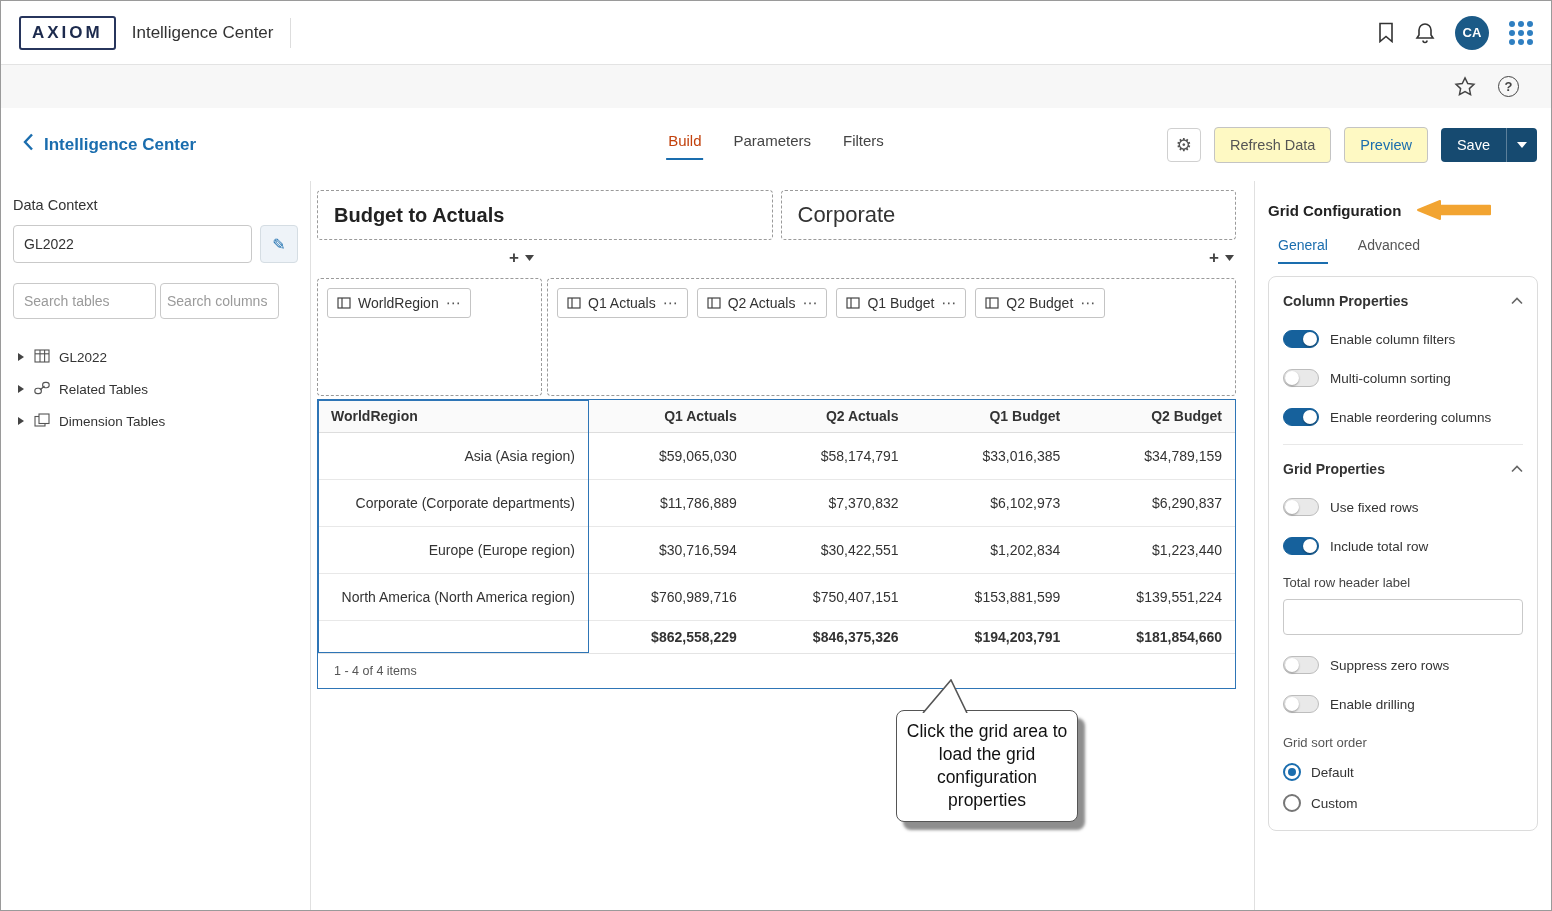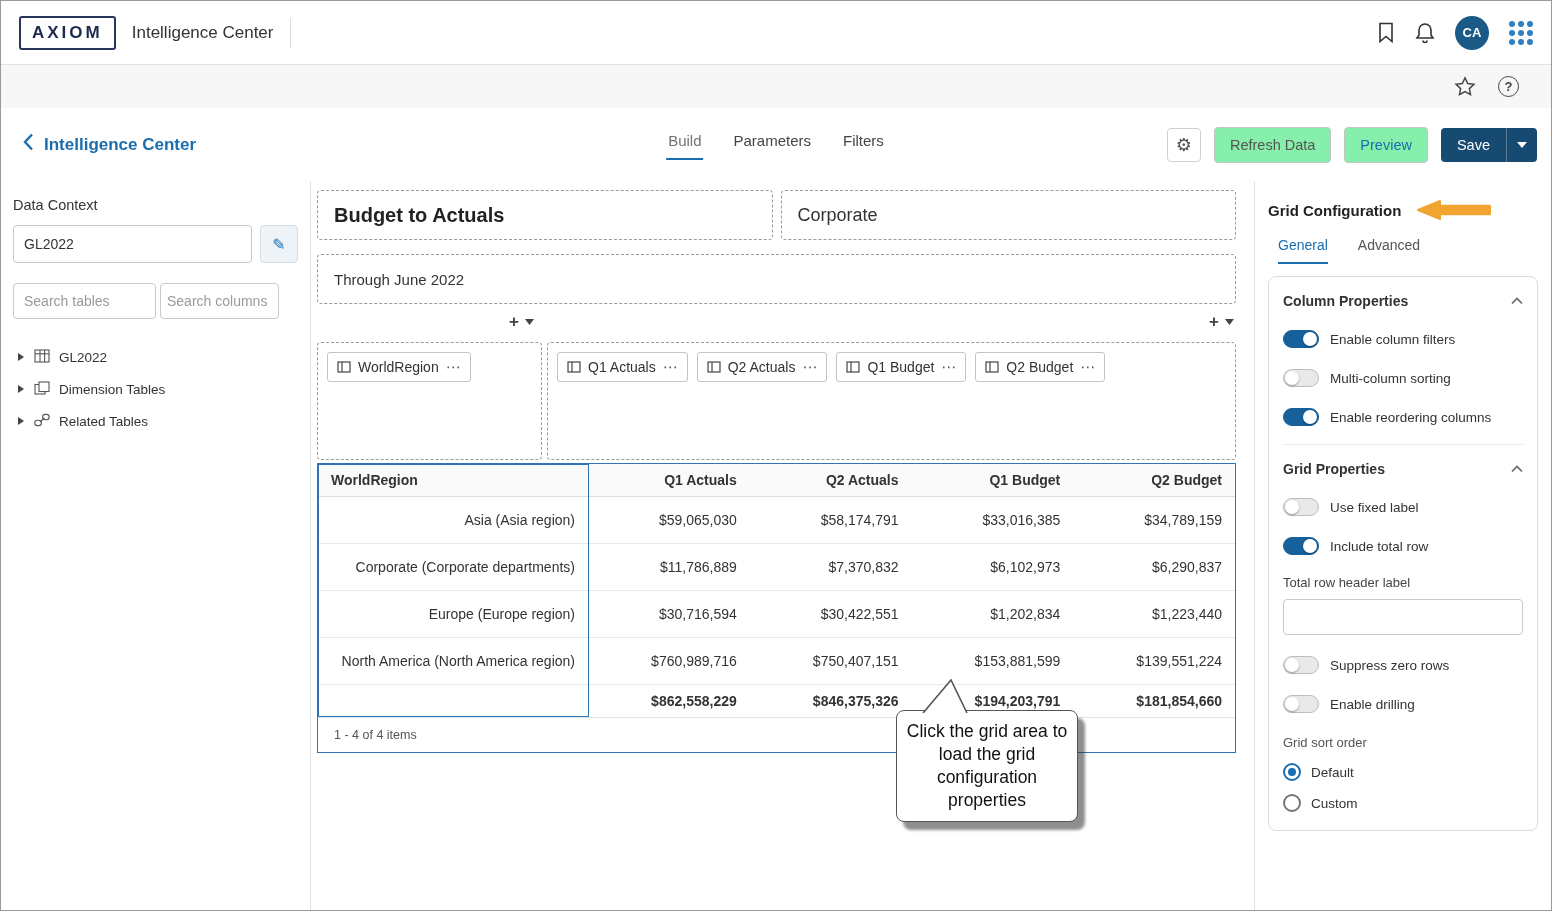--- a/index.html
+++ b/index.html
@@ -20,24 +20,24 @@
 
   
   .subbar { height:43px; background:#f7f7f7; display:flex; align-items:center; justify-content:flex-end; gap:22px; padding:0 32px; }
   .help-circle { width:21px; height:21px; border:1.6px solid #444; border-radius:50%; font-size:13px; font-weight:bold; color:#444; display:flex; align-items:center; justify-content:center; }
 
   
   .toolbar { height:73px; display:flex; align-items:center; padding:0 14px; position:relative; background:#fff; }
   .back-link { display:flex; align-items:center; gap:10px; color:#1a6dae; font-size:17px; font-weight:bold; cursor:pointer; margin-left:8px; }
   .tabs { position:absolute; left:50%; transform:translateX(-50%); display:flex; gap:28px; top:18px; }
   .tab { font-size:15px; color:#444; padding:6px 2px 9px; border-bottom:2.5px solid transparent; cursor:pointer; }
-  .tab.active { color:#737373; border-bottom-color:#1a6dae; }
+  .tab.active { color:#c2410c; border-bottom-color:#1a6dae; }
   .toolbar-right { margin-left:auto; display:flex; align-items:center; gap:13px; }
   .gear-btn { width:34px; height:34px; border:1px solid #d0d0d0; border-radius:4px; background:#fff; font-size:18px; color:#555; display:flex; align-items:center; justify-content:center; cursor:pointer; }
-  .btn { border:1px solid #c4c4c4; background:#86efac; border-radius:4px; font-size:14.5px; padding:9px 15px; color:#555; cursor:pointer; font-family:inherit; }
+  .btn { border:1px solid #c4c4c4; background:#fef9c3; border-radius:4px; font-size:14.5px; padding:9px 15px; color:#555; cursor:pointer; font-family:inherit; }
   .btn.preview { color:#1a6dae; }
   .save-btn { display:flex; align-items:stretch; background:#164a70; border-radius:4px; overflow:hidden; cursor:pointer; }
   .save-main { color:#fff; font-size:14.5px; padding:9px 16px; }
   .save-caret { display:flex; align-items:center; padding:0 10px; border-left:1px solid rgba(255,255,255,0.3); }
 
   
   .body { display:flex; height:731px; }
 
   
   .sidebar { width:310px; border-right:1px solid #e0e0e0; padding:16px 12px; flex-shrink:0; }
@@ -52,21 +52,21 @@
   .tree { margin-top:22px; }
   .tree-row { display:flex; align-items:center; gap:9px; height:32px; cursor:pointer; font-size:13.5px; color:#333; padding-left:4px; }
   .tree-caret { display:flex; }
 
   
   .canvas { flex:1; position:relative; padding:9px 18px 0 6px; }
   .block-row { display:flex; gap:8px; }
   .dashed { border:1px dashed #9a9a9a; border-radius:4px; background:#fff; }
   .block { height:50px; display:flex; align-items:center; padding:0 16px; cursor:pointer; }
   .block.title-block { flex:1; font-size:20px; font-weight:bold; color:#222; }
-  .block.entity-block { flex:1; font-size:18px; color:#333; }
+  .block.entity-block { flex:1; font-size:22px; color:#333; }
   .period-block { height:50px; margin-top:14px; display:flex; align-items:center; padding:0 16px; font-size:15px; color:#333; cursor:pointer; }
   .plus-row { position:relative; height:38px; }
   .plus-group { position:absolute; top:9px; display:flex; align-items:center; gap:6px; color:#444; cursor:pointer; }
   .plus-group .plus { font-size:17px; font-weight:bold; line-height:1; }
   .pg-left { left:192px; } .pg-right { right:2px; }
   .chips-row { display:flex; gap:5px; height:118px; }
   .chip-zone-rows { width:225px; padding:9px; }
   .chip-zone-cols { flex:1; padding:9px; display:flex; align-items:flex-start; gap:9px; flex-wrap:wrap; }
   .chip { display:inline-flex; align-items:center; gap:7px; border:1px solid #c4c4c4; border-radius:3px; background:#fff; padding:6px 9px; font-size:14px; color:#333; cursor:pointer; }
   .chip .more { color:#555; font-size:15px; line-height:0.5; cursor:pointer; }
@@ -223,50 +223,49 @@
           <span>GL2022</span>
         </div>
         <div class="tree-row">
           <span class="tree-caret">
             <svg width="8" height="10" viewBox="0 0 8 10">
                 <polygon points="1,1 7,5 1,9" fill="#444"></polygon>
               </svg>
           </span>
           <span>
             <svg width="16" height="14" viewBox="0 0 16 14">
-                <rect x="1" y="3.5" width="10" height="9.5" fill="#fff" stroke="#555" stroke-width="1.1"></rect>
-                <rect x="5" y="1" width="10" height="9.5" fill="#fff" stroke="#555" stroke-width="1.1"></rect>
-              </svg>
-          </span>
-          <span>Dimension Tables</span>
+                <rect x="0.8" y="7.2" width="6.6" height="5.4" rx="2.7" fill="none" stroke="#555" stroke-width="1.1"></rect>
+                <rect x="8.6" y="1.4" width="6.6" height="5.4" rx="2.7" fill="none" stroke="#555" stroke-width="1.1"></rect>
+                <line x1="6" y1="9" x2="10.5" y2="5" stroke="#555" stroke-width="1.1"></line>
+              </svg>
+          </span>
+          <span>Related Tables</span>
         </div>
         <div class="tree-row">
           <span class="tree-caret">
             <svg width="8" height="10" viewBox="0 0 8 10">
                 <polygon points="1,1 7,5 1,9" fill="#444"></polygon>
               </svg>
           </span>
           <span>
             <svg width="16" height="14" viewBox="0 0 16 14">
-                <rect x="0.8" y="7.2" width="6.6" height="5.4" rx="2.7" fill="none" stroke="#555" stroke-width="1.1"></rect>
-                <rect x="8.6" y="1.4" width="6.6" height="5.4" rx="2.7" fill="none" stroke="#555" stroke-width="1.1"></rect>
-                <line x1="6" y1="9" x2="10.5" y2="5" stroke="#555" stroke-width="1.1"></line>
-              </svg>
-          </span>
-          <span>Related Tables</span>
+                <rect x="1" y="3.5" width="10" height="9.5" fill="#fff" stroke="#555" stroke-width="1.1"></rect>
+                <rect x="5" y="1" width="10" height="9.5" fill="#fff" stroke="#555" stroke-width="1.1"></rect>
+              </svg>
+          </span>
+          <span>Dimension Tables</span>
         </div>
       </div>
     </aside>
 
     <main class="canvas">
       <div class="block-row">
         <div class="block title-block dashed">Budget to Actuals</div>
         <div class="block entity-block dashed">Corporate</div>
       </div>
-      <div class="period-block dashed">Through June 2022</div>
 
       <div class="plus-row">
         <span class="plus-group pg-left">
           <span class="plus">+</span>
           <svg width="9" height="6" viewBox="0 0 9 6">
               <polygon points="0,0 9,0 4.5,6" fill="#444"></polygon>
             </svg>
         </span>
         <span class="plus-group pg-right">
           <span class="plus">+</span>
@@ -430,21 +429,21 @@
           <span class="section-title">Grid Properties</span>
           <svg width="12" height="8" viewBox="0 0 12 8">
               <polyline points="1,6.5 6,1.5 11,6.5" fill="none" stroke="#666" stroke-width="1.6"></polyline>
             </svg>
         </div>
 
         <div class="toggle-row">
           <span class="toggle">
               <span class="knob"></span>
             </span>
-          <span class="tlabel">Use fixed label</span>
+          <span class="tlabel">Use fixed rows</span>
         </div>
         <div class="toggle-row">
           <span class="toggle on">
               <span class="knob"></span>
             </span>
           <span class="tlabel">Include total row</span>
         </div>
 
         <div class="field-label">Total row header label</div>
         <input class="field-input" value="" style="">

